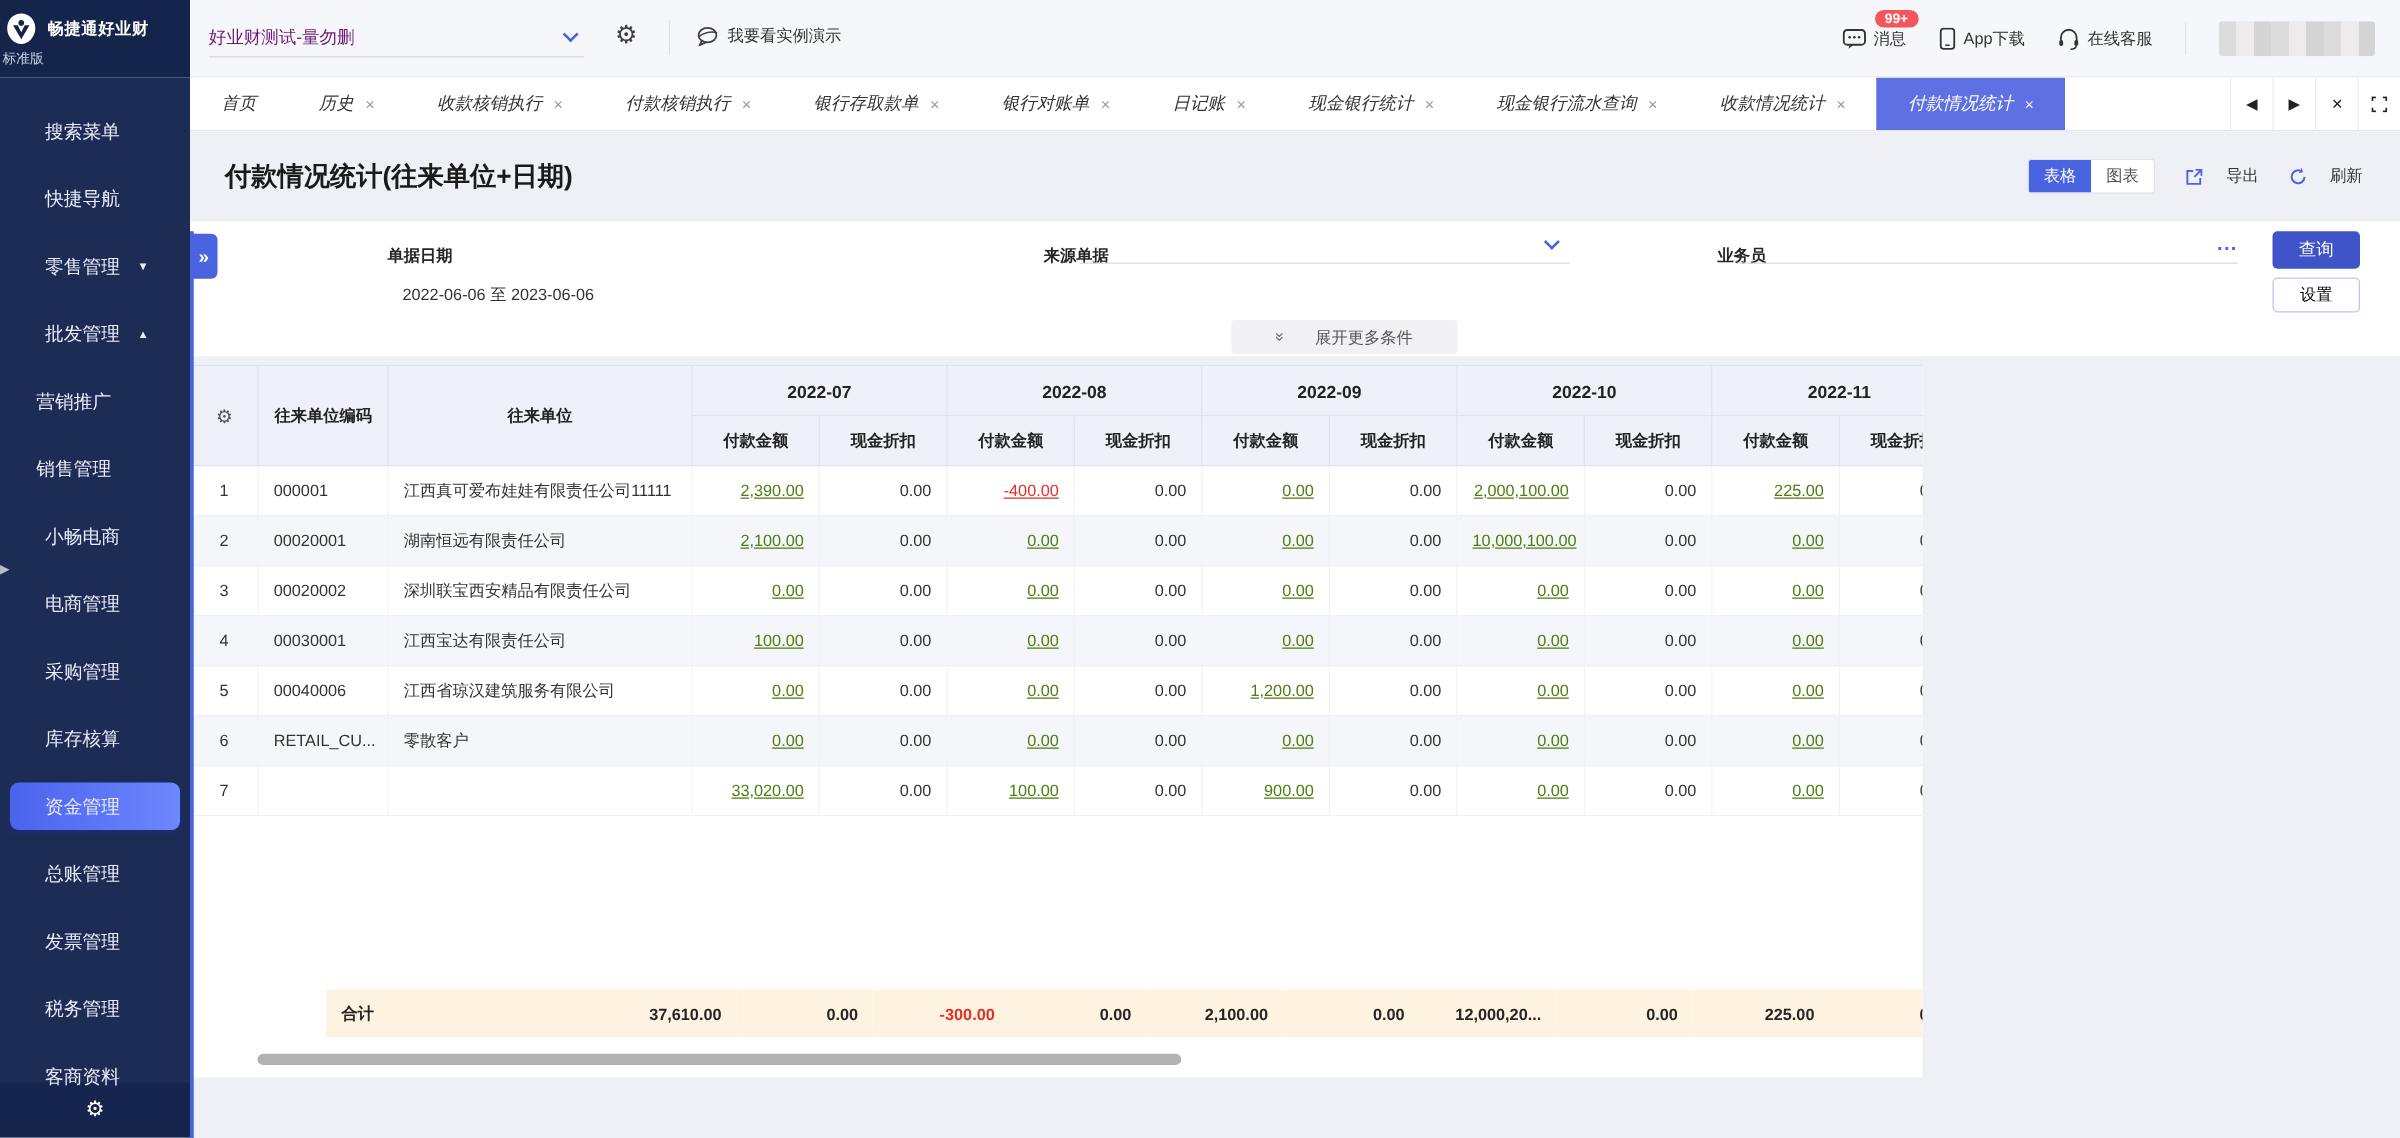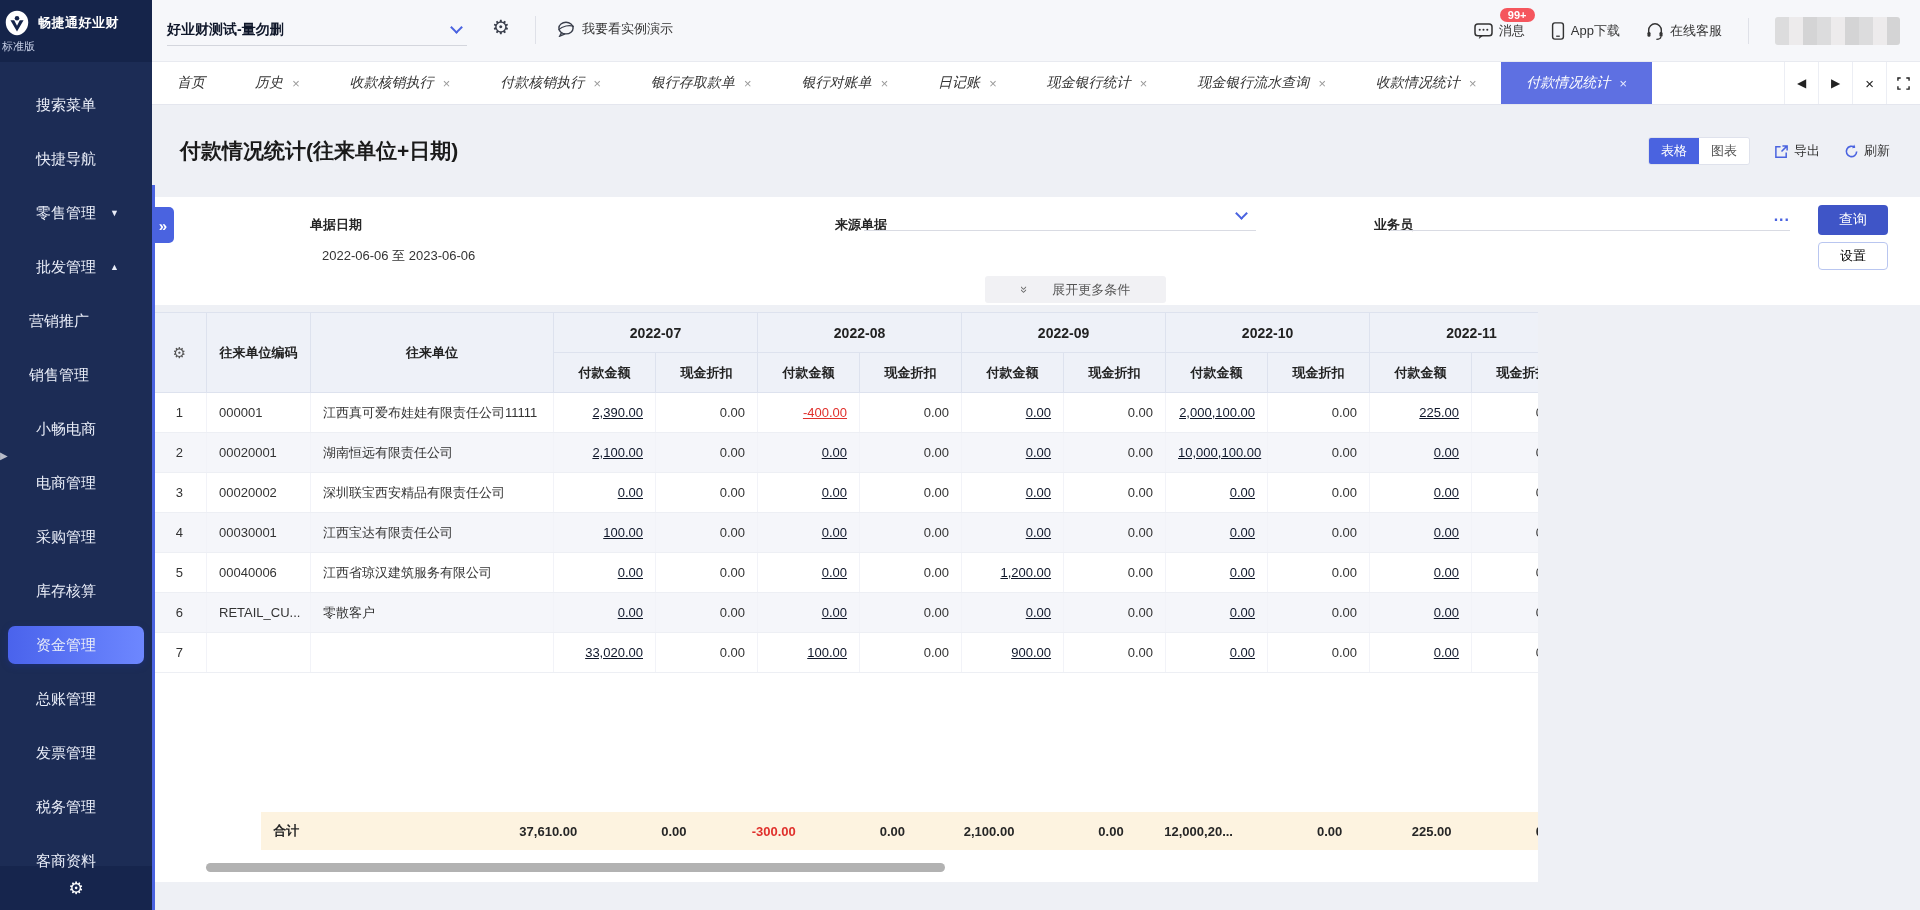--- a/index.html
+++ b/index.html
@@ -10,22 +10,22 @@
   .logo-block { position:absolute; left:0; top:0; width:152px; height:62px;
     background:#15244a; color:#fff; z-index:5; padding:8px 6px 4px 2px; }
   .logo-row { display:flex; align-items:center; gap:6px; }
   .logo-glyph { width:30px; height:30px; flex:none; }
   .brand-name { font-size:13px; font-weight:bold; color:#fff; letter-spacing:0.5px; }
   .edition { font-size:11px; color:#c6cfe6; margin-top:1px; }
 
   .topbar { position:absolute; left:152px; top:0; width:1768px; height:62px;
     background:#f6f7fa; border-bottom:1px solid #e8eaf0; }
   .company-select { position:absolute; left:15px; top:14px; width:300px; height:32px;
-    border-bottom:1px solid #d4d6dd; font-size:14px; color:#0f172a;
-    display:flex; align-items:center; cursor:pointer;font-weight:bold; }
+    border-bottom:1px solid #d4d6dd; font-size:14px; color:#701a75;
+    display:flex; align-items:center; cursor:pointer; }
   .chev-down { width:9px; height:9px; border-right:2px solid #4a63e0; border-bottom:2px solid #4a63e0;
     transform:rotate(45deg); display:inline-block; margin-left:auto; margin-right:6px; margin-top:-4px;}
   .top-gear { position:absolute; left:340px; top:15px; font-size:20px; color:#3a3f4c; cursor:pointer; }
   .top-divider { position:absolute; left:383px; top:16px; width:1px; height:28px; background:#dfe1e8; }
   .demo-item { position:absolute; left:405px; top:20px; display:flex; align-items:center; gap:7px;
     font-size:13px; color:#333; cursor:pointer; }
   .top-right { position:absolute; right:20px; top:0; height:62px; display:flex; align-items:center; gap:26px; }
   .tr-item { display:flex; align-items:center; gap:6px; font-size:13px; color:#333; cursor:pointer; position:relative; }
   .badge { position:absolute; top:-14px; left:26px; background:#f5565d; color:#fff;
     font-size:11px; font-weight:bold; border-radius:9px; padding:1px 8px; }
@@ -60,27 +60,27 @@
   .tab .x { color:#999; font-size:13px; }
   .tab.active { background:#5e70e2; color:#fff; }
   .tab.active .x { color:#e8ebff; }
   .tab-btns { flex:none; display:flex; }
   .tab-btn { width:34px; display:flex; align-items:center; justify-content:center;
     border-left:1px solid #eceef4; color:#222; font-size:12px; cursor:pointer; background:#fff; }
 
   .content { position:relative; height:805px; }
   .accent-line { position:absolute; left:0; top:80px; width:3px; height:742px; background:#4a63e0; z-index:3; }
 
-  .title-row { height:92px; display:flex; align-items:center; padding:0 30px 0 28px;border-radius:12px; }
+  .title-row { height:72px; display:flex; align-items:center; padding:0 30px 0 28px;border-radius:12px; }
   .page-title { font-size:21px; font-weight:bold; color:#1a1a1a; }
   .title-tools { margin-left:auto; display:flex; gap:24px; }
   .seg { display:flex; border:1px solid #dfe2ec; border-radius:3px; overflow:hidden; font-size:13px; }
   .seg-btn { padding:4px 12px; background:#fff; color:#555; cursor:pointer; }
   .seg-btn.on { background:#4a63e0; color:#fff; }
-  .tool-link { display:flex; align-items:center; gap:5px; font-size:13px; color:#333; cursor:pointer; }
+  .tool-link { display:flex; align-items:center; gap:18px; font-size:13px; color:#333; cursor:pointer; }
   .tool-link svg { display:block; }
 
   .filter-panel { position:relative; background:#fff; height:108px; }
   .drawer-handle { position:absolute; left:0; top:10px; width:22px; height:36px;
     background:#4a63e0; color:#fff; border-radius:0 5px 5px 0; display:flex;
     align-items:center; justify-content:center; font-size:15px; font-weight:bold; cursor:pointer; }
   .f-label { position:absolute; font-size:13px; font-weight:bold; color:#262626;margin-left:45px; }
   .pills { position:absolute; left:168px; top:14px; display:flex; gap:8px; }
   .pill { font-size:12px; color:#333; background:#fff; border:1px solid #c9d4f0;
     border-radius:12px; padding:3px 11px; cursor:pointer; white-space:nowrap; }
@@ -105,21 +105,21 @@
   .rep col.c-gear { width:54px; } .rep col.c-code { width:104px; }
   .rep col.c-name { width:243px; } .rep col.c-val { width:102px; }
   .rep th { background:#eef1f8; font-weight:bold; color:#222; height:40px;
     border:1px solid #dde2ee; }
   .rep th.month { font-size:14px; }
   .rep td { height:40px; border-bottom:1px solid #edeff4; border-right:1px solid #f2f3f8;
     color:#333; padding:0 12px; }
   .rep td.num { text-align:center; color:#333; padding:0; }
   .rep td.val { text-align:right; }
   .rep tr.odd td { background:#f5f6fa; }
-  .lnk { color:#0f172a; text-decoration:underline; cursor:pointer; }
+  .lnk { color:#4d7c0f; text-decoration:underline; cursor:pointer; }
   .neg { color:#e0302c; }
   .total-band { position:absolute; left:0; bottom:32px; width:1386px; overflow:hidden; }
   table.tot { border-collapse:collapse; table-layout:fixed; width:1421px; font-size:13px; }
   .tot td { height:38px; padding:0 12px; font-weight:bold; color:#262626; background:#fdf3e0; }
   .tot td.gear-void { background:#fff; }
   .tot td.val { text-align:right; }
   .hscroll { position:absolute; left:0; bottom:10px; width:1386px; height:9px; }
   .hthumb { position:absolute; left:54px; top:0; width:739px; height:9px;
     background:#b2b2b2; border-radius:5px; cursor:grab; }
 

